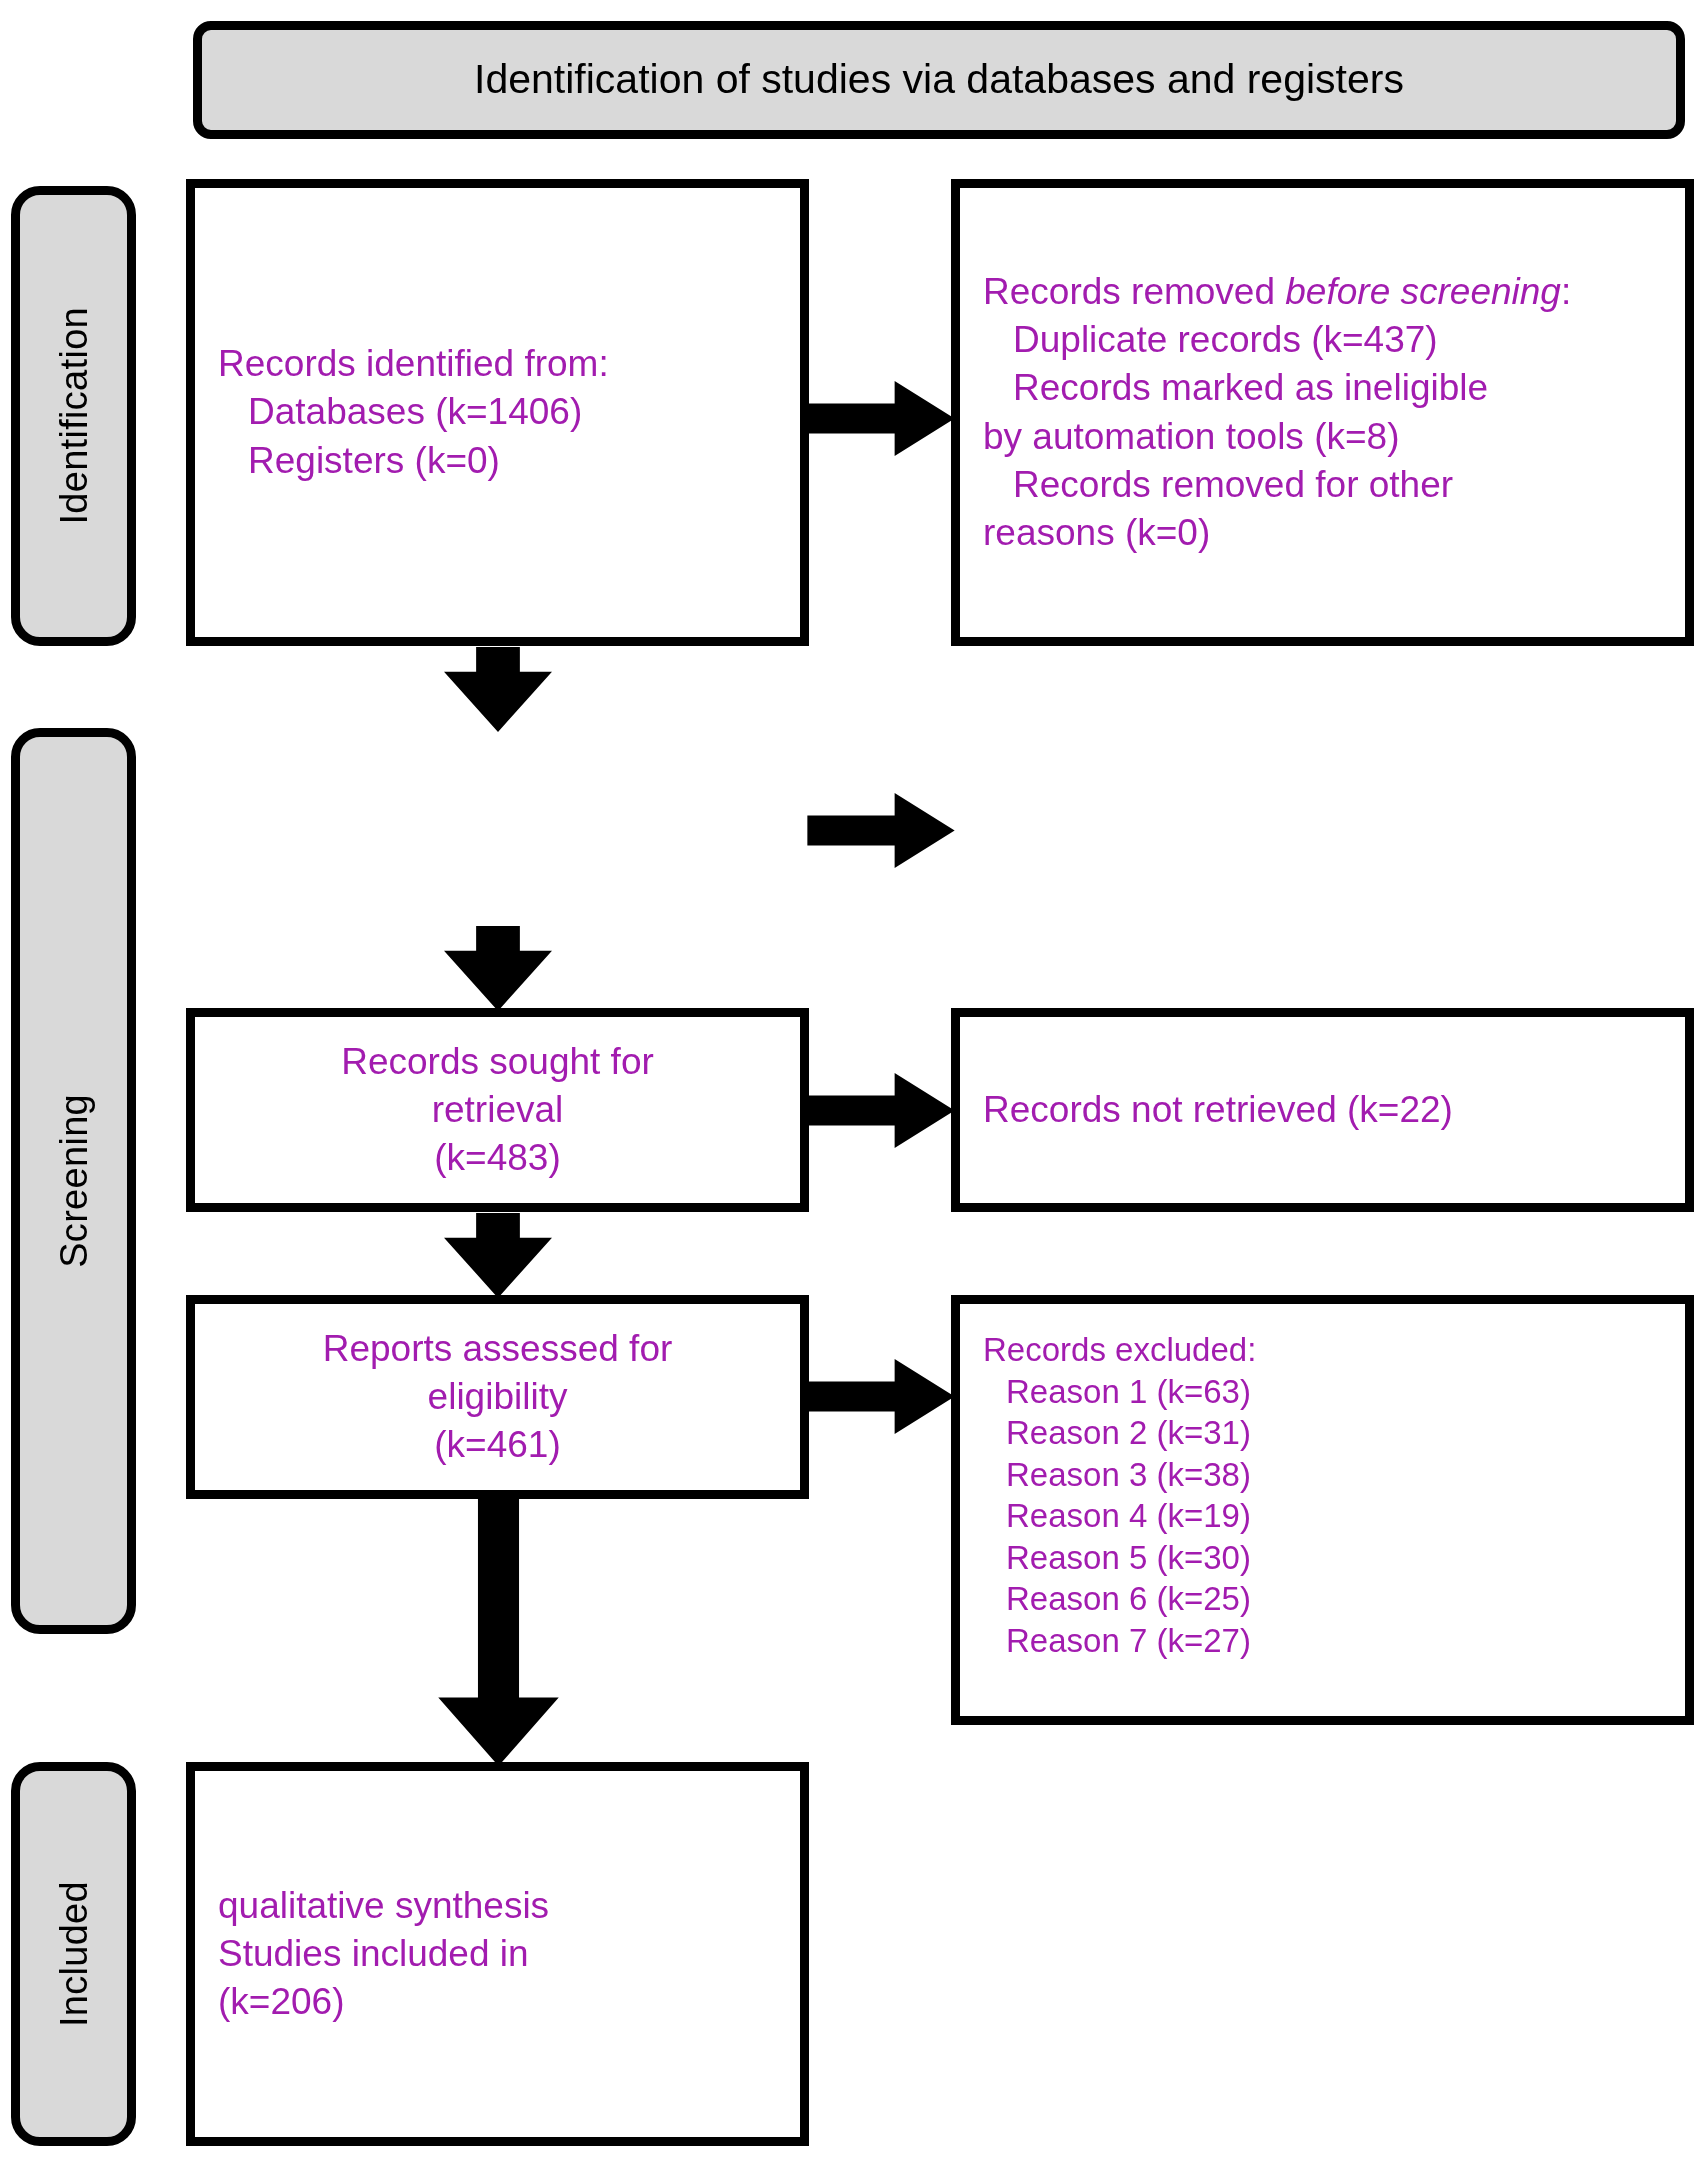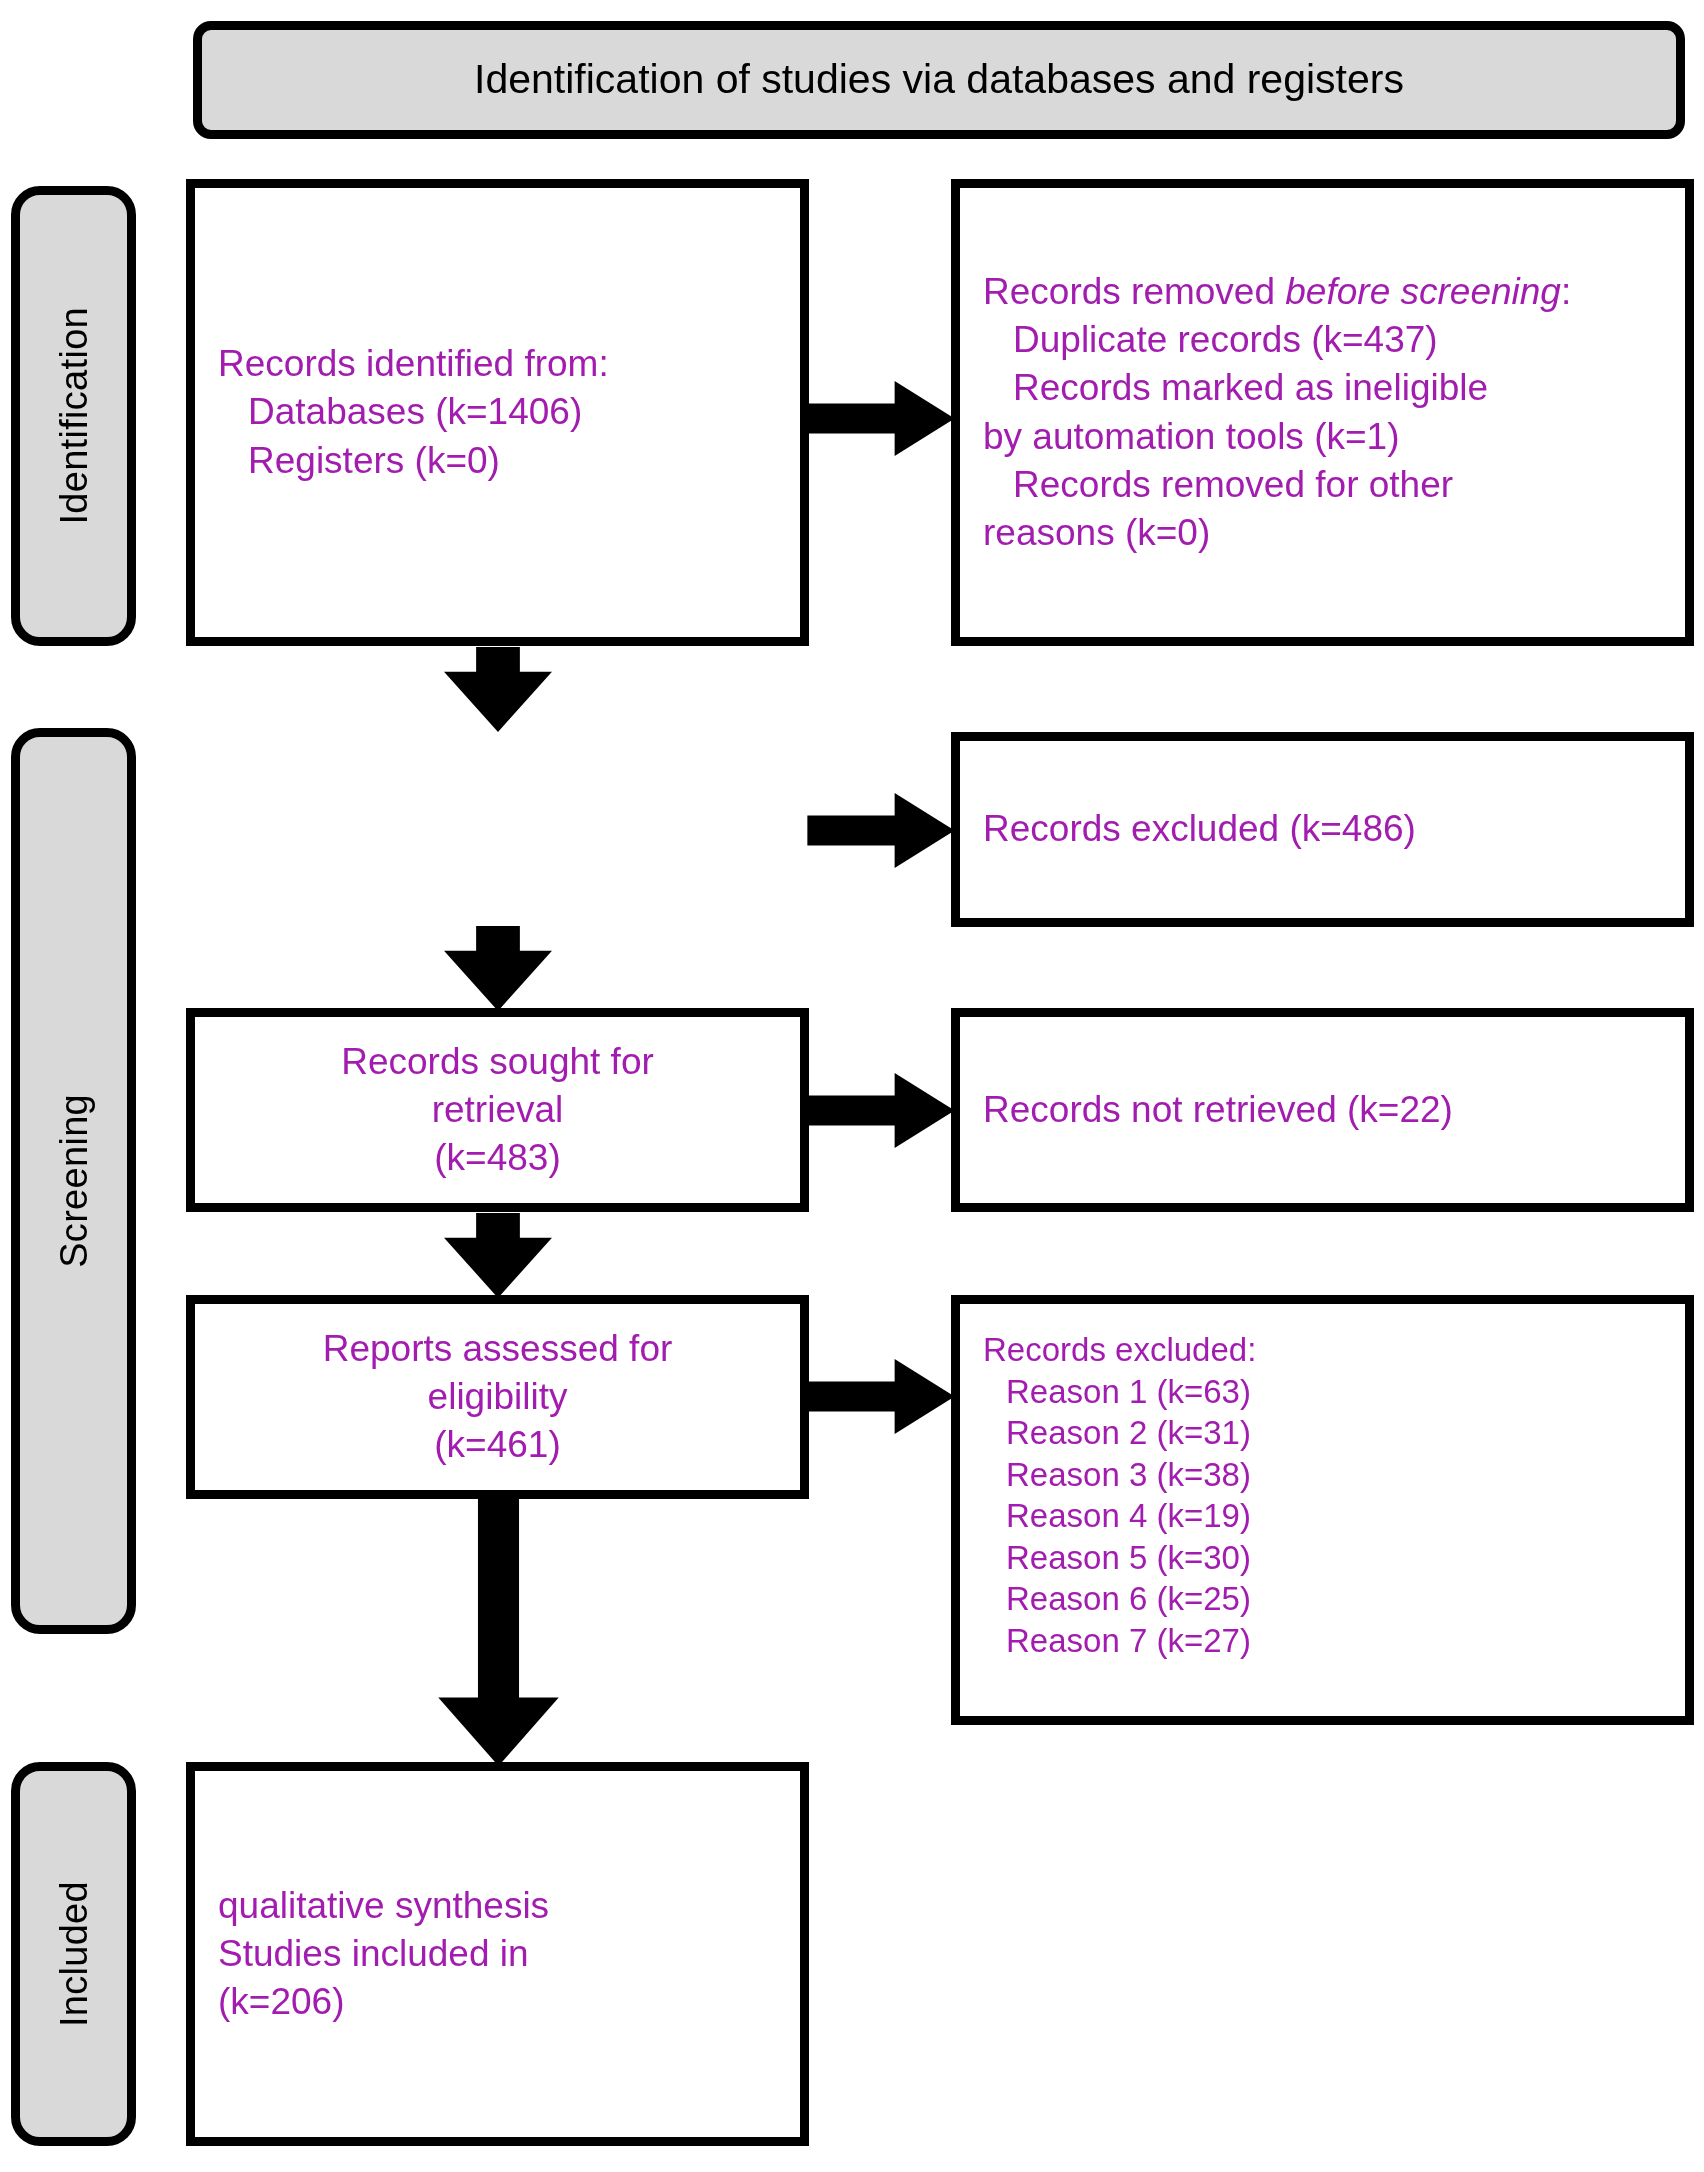--- a/index.html
+++ b/index.html
@@ -132,41 +132,38 @@
   <div class="arrow" style="left:807px; top:381px; width:148px; height:75px;">
     <svg width="148" height="75" viewBox="0 0 216 110">
       <polygon points="0,33 128,33 128,0 216,55 128,110 128,77 0,77" fill="#000000"></polygon>
     </svg>
   </div>
 
   <div class="flow-box align-left" style="left:951px; top:179px; width:743px; height:467px;">
     <div class="box-line"><span>Records removed </span><em>before screening</em><span>:</span></div>
     <div class="box-line indent">Duplicate records (k=437)</div>
     <div class="box-line indent">Records marked as ineligible</div>
-    <div class="box-line">by automation tools (k=1)</div>
+    <div class="box-line">by automation tools (k=8)</div>
     <div class="box-line indent">Records removed for other</div>
     <div class="box-line">reasons (k=0)</div>
   </div>
 
   <div class="arrow" style="left:444px; top:647px; width:108px; height:85px;">
     <svg width="108" height="85" viewBox="0 0 158 124">
       <polygon points="47,0 111,0 111,36 158,36 79,124 0,36 47,36" fill="#000000"></polygon>
     </svg>
   </div>
 
 
   <div class="arrow" style="left:807px; top:793px; width:148px; height:75px;">
     <svg width="148" height="75" viewBox="0 0 216 110">
       <polygon points="0,33 128,33 128,0 216,55 128,110 128,77 0,77" fill="#000000"></polygon>
     </svg>
   </div>
 
-  <div class="flow-box align-left" style="left:951px; top:732px; width:743px; height:195px;">
-    <div class="box-line">Records excluded (k=486)</div>
-  </div>
 
   <div class="arrow" style="left:444px; top:926px; width:108px; height:85px;">
     <svg width="108" height="85" viewBox="0 0 158 124">
       <polygon points="47,0 111,0 111,36 158,36 79,124 0,36 47,36" fill="#000000"></polygon>
     </svg>
   </div>
 
   <div class="flow-box align-center" style="left:186px; top:1008px; width:623px; height:204px;">
     <div class="box-line">Records sought for</div>
     <div class="box-line">retrieval</div>

